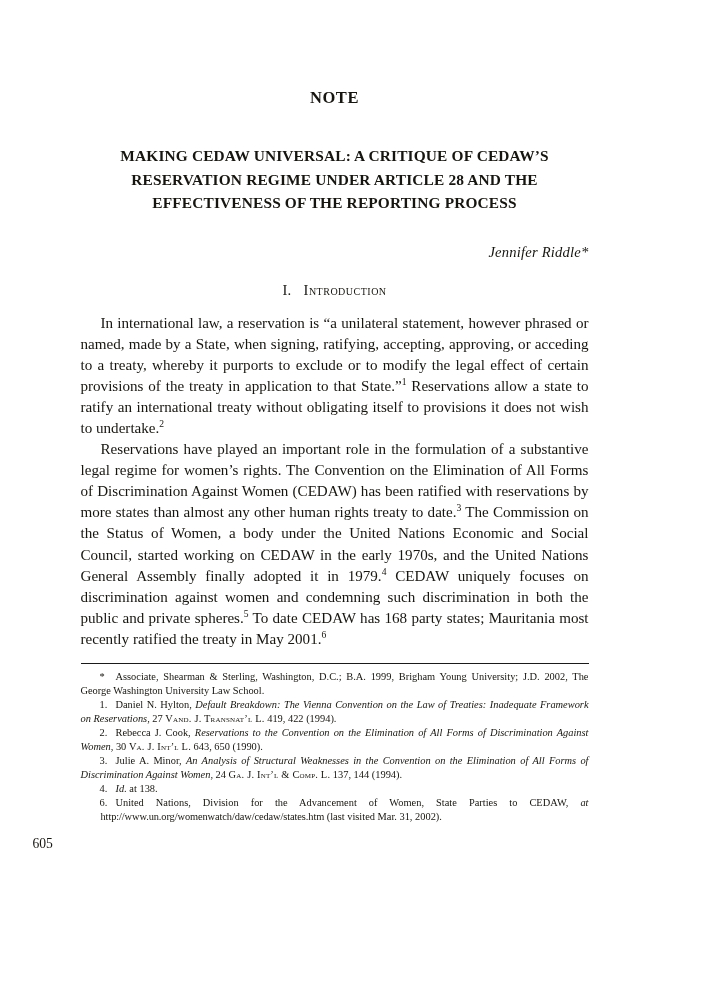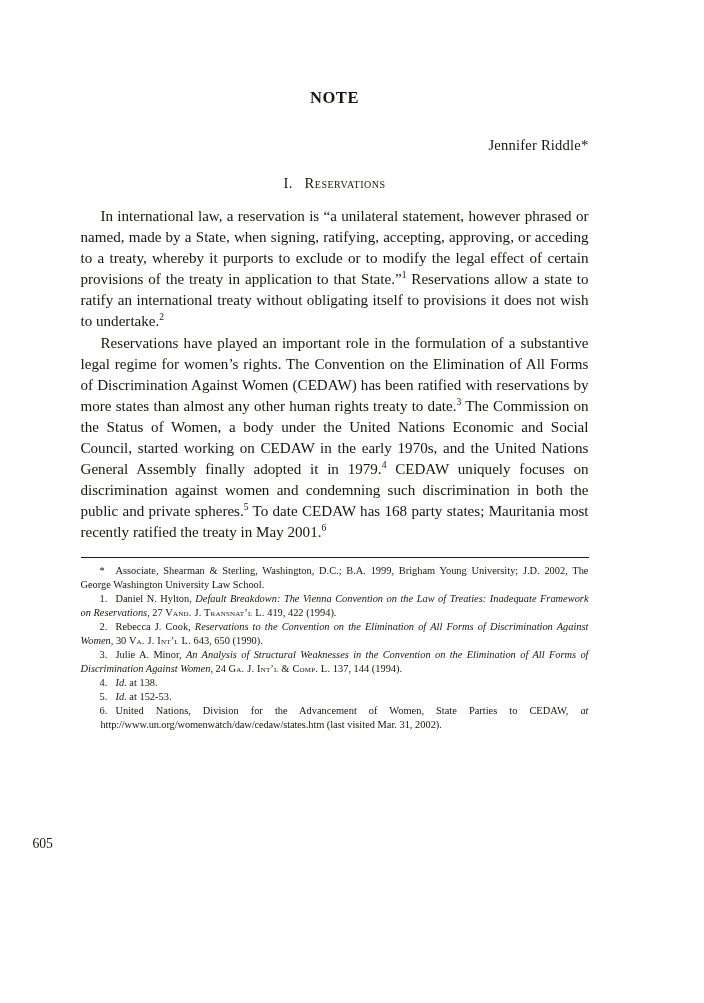--- a/index.html
+++ b/index.html
@@ -38,20 +38,21 @@
     font-weight: bold;
     font-size: 15.4px;
     line-height: 23.5px;
     letter-spacing: 0.15px;
     margin-top: 36px;
   }
   .article-title .tline { display: block; white-space: nowrap; }
 
   .byline {
     text-align: right;
+    font-style: italic;
     font-size: 14.6px;
     margin-top: 29px;
     letter-spacing: 0.2px;
   }
 
   .section-heading {
     text-align: center;
     font-size: 14.6px;
     margin-top: 21px;
     letter-spacing: 0.3px;
@@ -120,40 +121,44 @@
   }
 </style>
 </head>
 <body>
 
 <div class="page">
   <div class="content">
 
     <div class="note-label">NOTE</div>
 
+    <h1 class="article-title">
+        <span class="tline">MAKING CEDAW UNIVERSAL: A CRITIQUE OF CEDAW’S</span>
+        <span class="tline">RESERVATION REGIME UNDER ARTICLE 28 AND THE</span>
+        <span class="tline">EFFECTIVENESS OF THE REPORTING PROCESS</span>
+      </h1>
 
     <div class="byline">Jennifer Riddle*</div>
 
     <div class="section-heading">
-      <span class="numeral">I.</span><span class="sc">Reservations</span>
+      <span class="numeral">I.</span><span class="sc">Introduction</span>
     </div>
 
     <div class="body-text">
         <p><span>In international law, a reservation is “a unilateral statement, however phrased or named, made by a State, when signing, ratifying, accepting, approving, or acceding to a treaty, whereby it purports to exclude or to modify the legal effect of certain provisions of the treaty in application to that State.”</span><sup>1</sup><span> Reservations allow a state to ratify an international treaty without obligating itself to provisions it does not wish to undertake.</span><sup>2</sup></p>
         <p><span>Reservations have played an important role in the formulation of a substantive legal regime for women’s rights. The Convention on the Elimination of All Forms of Discrimination Against Women (CEDAW) has been ratified with reservations by more states than almost any other human rights treaty to date.</span><sup>3</sup><span> The Commission on the Status of Women, a body under the United Nations Economic and Social Council, started working on CEDAW in the early 1970s, and the United Nations General Assembly finally adopted it in 1979.</span><sup>4</sup><span> CEDAW uniquely focuses  on discrimination against women and condemning such discrimination in both the public and private spheres.</span><sup>5</sup><span> To date CEDAW has 168 party states; Mauritania most recently ratified the treaty in May 2001.</span><sup>6</sup></p>
       </div>
 
     <hr class="footnote-rule">
 
     <div class="footnotes">
         <p><span class="marker">*</span><span>Associate, Shearman &amp; Sterling, Washington, D.C.; B.A. 1999, Brigham Young University; J.D. 2002, The George Washington University Law School.</span></p>
         <p><span class="marker">1.</span><span>Daniel N. Hylton, </span><i>Default Breakdown: The Vienna Convention on the Law of Treaties: Inadequate Framework on Reservations</i><span>, 27 </span><span class="sc">Vand. J. Transnat’l L.</span><span> 419, 422 (1994).</span></p>
         <p><span class="marker">2.</span><span>Rebecca J. Cook, </span><i>Reservations to the Convention on the Elimination of All Forms of Discrimination Against Women</i><span>, 30 </span><span class="sc">Va. J. Int’l L.</span><span> 643, 650 (1990).</span></p>
         <p><span class="marker">3.</span><span>Julie A. Minor, </span><i>An Analysis of Structural Weaknesses in the Convention on the Elimination of All Forms of Discrimination Against Women</i><span>, 24 </span><span class="sc">Ga. J. Int’l &amp; Comp. L.</span><span> 137, 144 (1994).</span></p>
         <p><span class="marker">4.</span><i>Id.</i><span> at 138.</span></p>
-        <p><span class="marker">5.</span><i>Id.</i><span> at 152-53.</span></p>
         <p><span class="marker">6.</span><span>United Nations, Division for the Advancement of Women, State Parties to CEDAW, </span><i>at</i><span> </span><span class="url">http://www.un.org/womenwatch/daw/cedaw/states.htm</span><span> (last visited Mar. 31, 2002).</span></p>
       </div>
 
   </div>
 
   <div class="folio">605</div>
 </div>
 
 </body></html>

